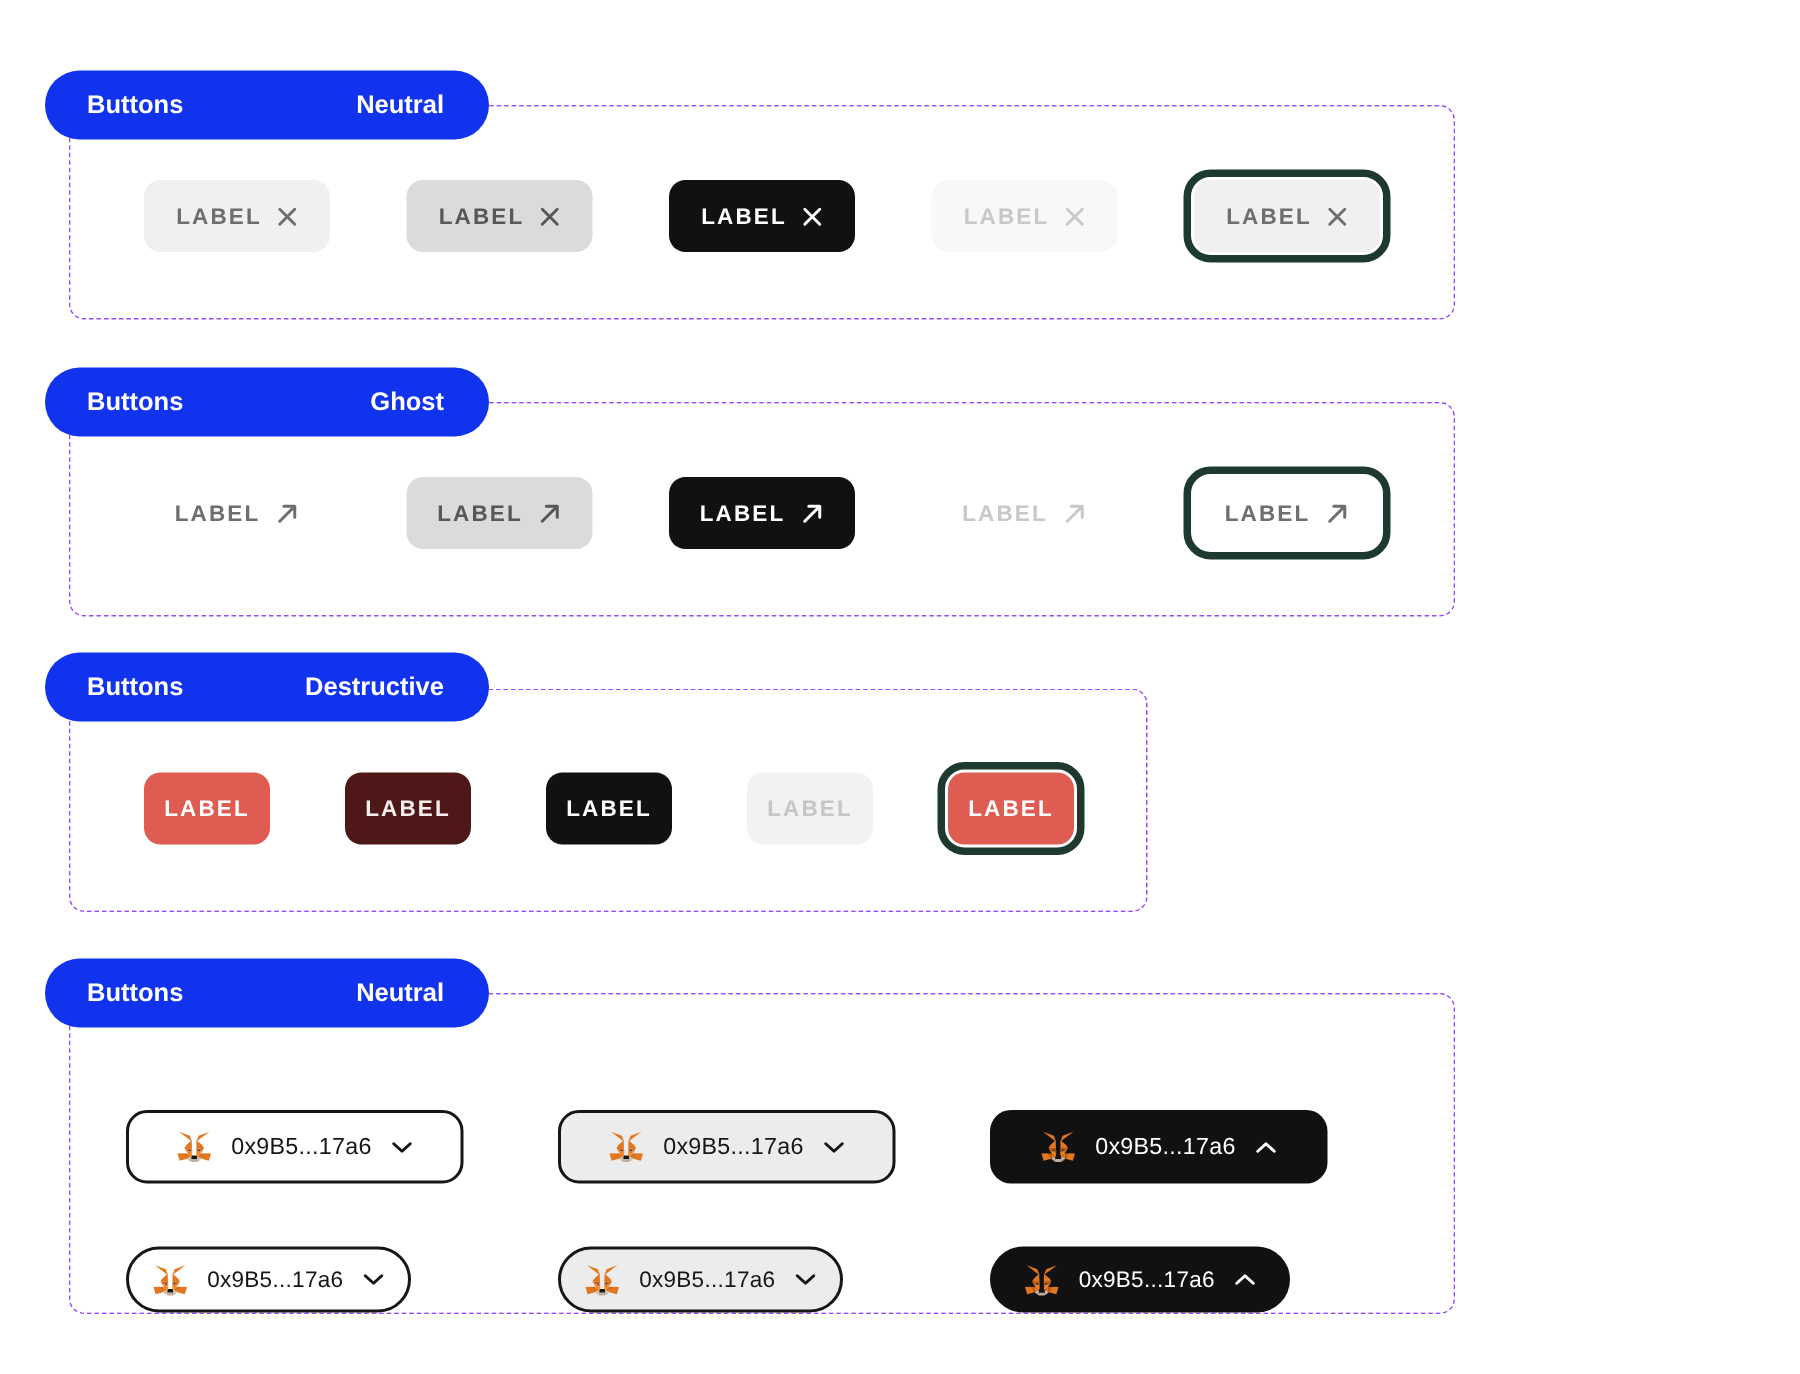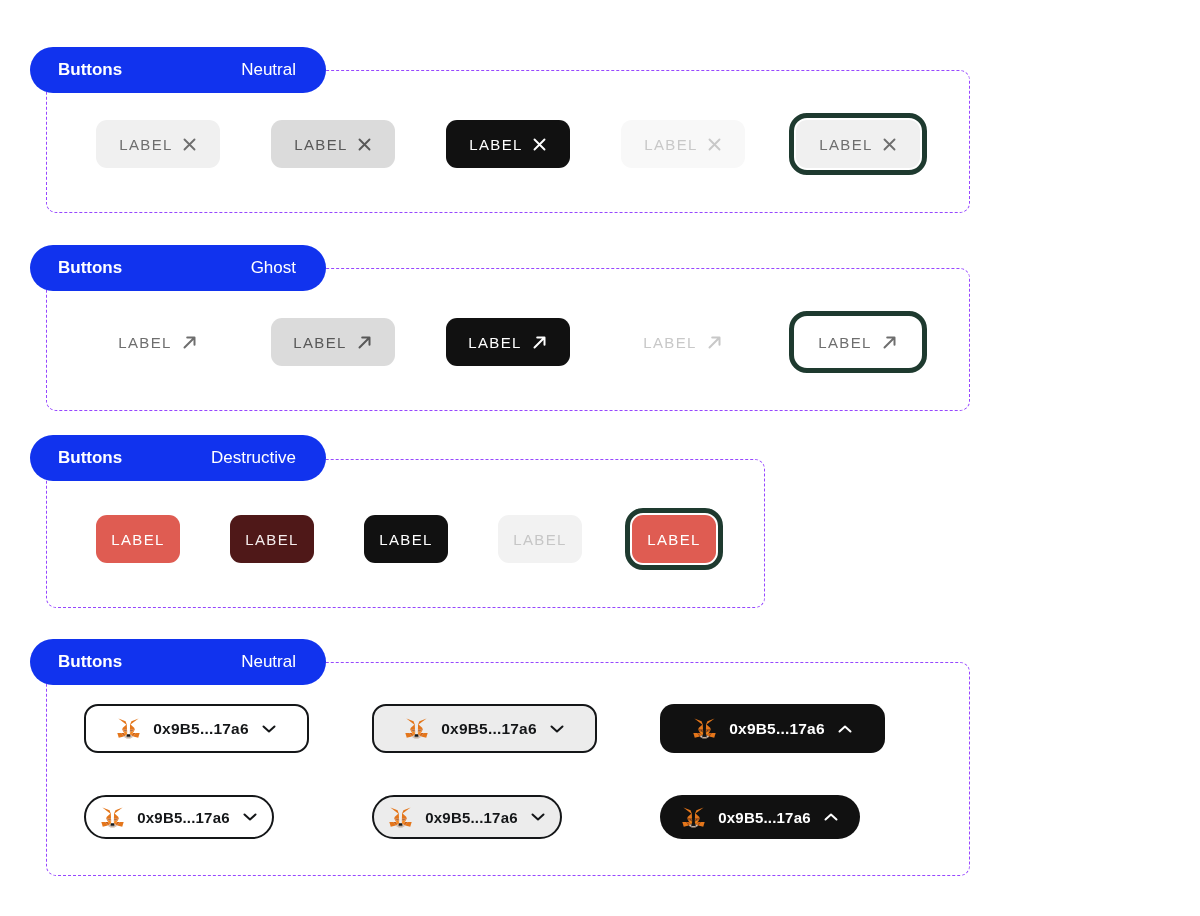--- a/index.html
+++ b/index.html
@@ -8,21 +8,21 @@
     font-family:"Liberation Sans",sans-serif;overflow:hidden;padding-left:45px;
   }
   
   .tag{
     position:absolute;left:30px;width:296px;height:46px;box-sizing:border-box;
     background:#1133EE;border-radius:23px;color:#fff;
     display:flex;align-items:center;justify-content:space-between;
     padding:0 30px 0 28px;font-size:17px;z-index:3;
   }
   .tag .comp{font-weight:700;}
-  .tag .variant{font-weight:400;}
+  .tag .variant{font-weight:700;}
   
   .frame{
     position:absolute;left:46px;box-sizing:border-box;
     border:1.5px dashed #9747FF;border-radius:10px;z-index:1;
   }
   #frame-neutral{top:70px;width:924px;height:143px;}
   #frame-ghost{top:268px;width:924px;height:143px;}
   #frame-destructive{top:459px;width:719px;height:149px;}
   #frame-dropdown{top:662px;width:924px;height:214px;}
   #tag-neutral{top:47px;} #tag-ghost{top:245px;}
@@ -32,21 +32,21 @@
   #row-neutral{left:96px;top:120px;gap:51px;}
   #row-ghost{left:96px;top:318px;gap:51px;}
   #row-destructive{left:96px;top:515px;gap:50px;}
   #row-dd1{left:84px;top:704px;gap:63px;}
   #row-dd2{left:84px;top:795px;gap:98px;}
 
   .btn{
     width:124px;height:48px;box-sizing:border-box;border:none;cursor:pointer;
     display:flex;align-items:center;justify-content:center;gap:9px;
     border-radius:11px;font-family:inherit;
-    font-size:15px;font-weight:400;letter-spacing:1.4px;background:transparent;
+    font-size:15px;font-weight:700;letter-spacing:1.4px;background:transparent;
   }
   .btn svg{flex:0 0 auto;display:block;}
   .n-default{background:#F0F0F0;color:#6E6E6E;}
   .n-hover{background:#DBDBDB;color:#585858;}
   .n-pressed{background:#111111;color:#ffffff;}
   .n-disabled{background:#F8F8F8;color:#C8C8C8;}
   .n-focus{background:#F0F0F0;color:#6E6E6E;outline:5px solid #1E3A2F;outline-offset:2px;}
   .g-default{background:transparent;color:#6E6E6E;}
   .g-hover{background:#DBDBDB;color:#585858;}
   .g-pressed{background:#111111;color:#ffffff;}
@@ -56,21 +56,21 @@
   .d-default{background:#DF5C52;color:#ffffff;}
   .d-hover{background:#4F1818;color:#F5EDED;}
   .d-pressed{background:#111111;color:#ffffff;}
   .d-disabled{background:#F2F2F2;color:#C6C6C6;}
   .d-focus{background:#DF5C52;color:#ffffff;outline:5px solid #1E3A2F;outline-offset:2px;}
 
   .dd{
     width:225px;height:49px;box-sizing:border-box;cursor:pointer;
     display:flex;align-items:center;justify-content:center;gap:13px;
     border-radius:14px;border:none;font-family:inherit;
-    font-size:15.5px;font-weight:700;letter-spacing:0.2px;
+    font-size:15.5px;font-weight:400;letter-spacing:0.2px;margin-top:36px;
   }
   .dd svg{flex:0 0 auto;display:block;}
   .dd-light{background:#ffffff;border:2px solid #141618;color:#141618;}
   .dd-gray{background:#ECECEC;border:2px solid #141618;color:#141618;}
   .dd-dark{background:#111111;color:#ffffff;}
   .dd2{width:190px;height:44px;border-radius:22px;font-size:15px;}
   .dd2.dd-dark{width:200px;}
 </style>
 </head>
 <body>

